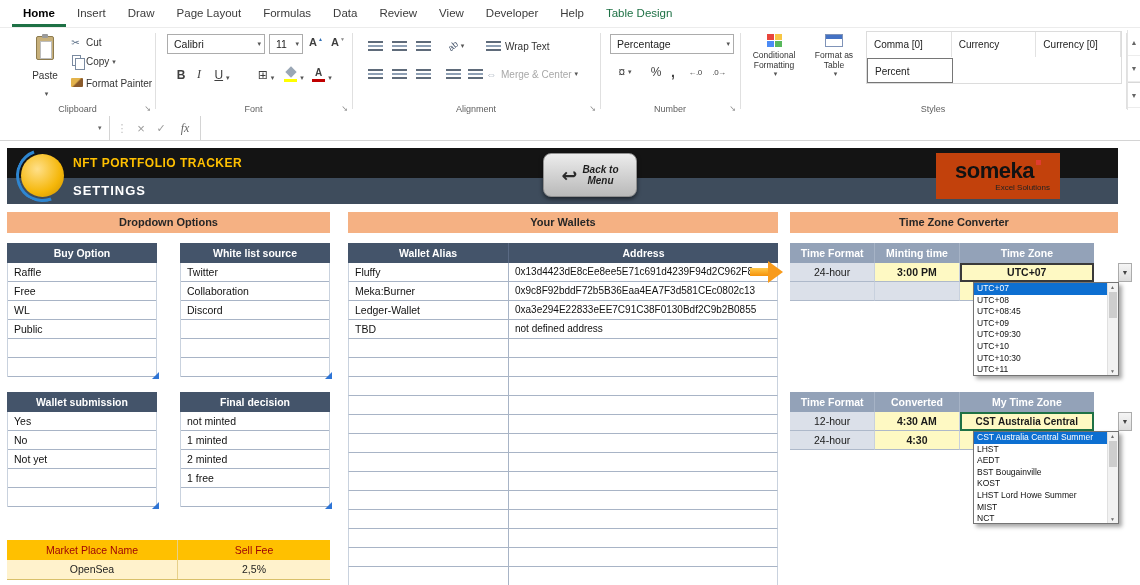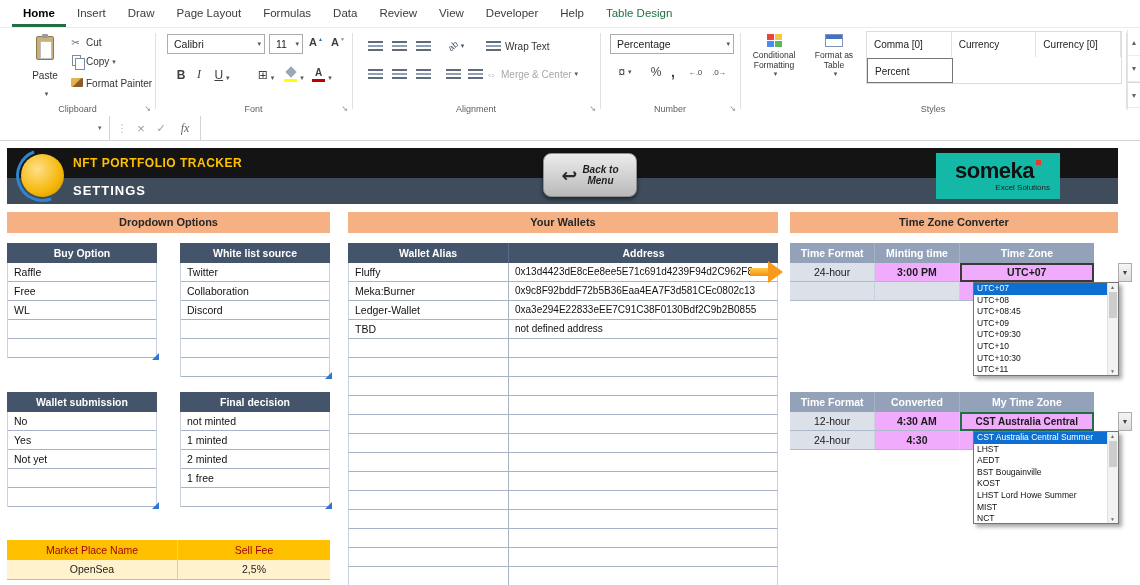--- a/index.html
+++ b/index.html
@@ -77,21 +77,21 @@
 .banner{position:absolute;left:7px;top:148px;width:1111px;height:56px;}
 .banner-top{position:absolute;left:0;top:0;width:100%;height:30px;background:#141414;}
 .banner-bottom{position:absolute;left:0;top:30px;width:100%;height:26px;background:#3E4C5C;}
 .logo-coin{position:absolute;left:14px;top:6px;width:43px;height:43px;border-radius:50%;background:radial-gradient(circle at 38% 35%,#FFE08A,#F5B70A 60%,#C98E00);z-index:2;}
 .logo-coin::after{content:'';position:absolute;inset:-5px;border-radius:50%;border:3px solid transparent;border-left-color:#2E86D1;border-bottom-color:#2E86D1;transform:rotate(25deg);}
 .b-title{position:absolute;left:66px;top:8px;color:#FFC000;font-size:12px;font-weight:bold;letter-spacing:.5px;z-index:2;}
 .b-sub{position:absolute;left:66px;top:35px;color:#fff;font-size:13px;font-weight:bold;letter-spacing:1px;z-index:2;}
 .back-btn{position:absolute;left:536px;top:5px;width:94px;height:44px;background:linear-gradient(#ececec,#b9b9b9);border:1px solid #8f8f8f;border-radius:8px;box-shadow:0 2px 4px rgba(0,0,0,.55);display:flex;align-items:center;justify-content:center;gap:5px;z-index:2;}
 .back-ic{font-size:19px;font-weight:bold;color:#2b2b2b;line-height:1;}
 .back-txt{font-size:10px;font-weight:bold;font-style:italic;color:#1f1f1f;text-align:center;line-height:1.15;}
-.someka{position:absolute;left:929px;top:5px;width:124px;height:46px;background:#14b8a6;z-index:2;display:flex;flex-direction:column;align-items:center;justify-content:center;}
+.someka{position:absolute;left:929px;top:5px;width:124px;height:46px;background:#c2410c;z-index:2;display:flex;flex-direction:column;align-items:center;justify-content:center;}
 .someka-word{font-size:22px;font-weight:bold;color:#121212;line-height:1;letter-spacing:-.5px;}
 .someka-word::after{content:'';display:inline-block;width:5px;height:5px;background:#E03C31;margin-left:2px;vertical-align:top;}
 .someka-sub{font-size:8px;color:#222;align-self:flex-end;margin-right:10px;margin-top:1px;padding-left:44px;}
 .section-bar{position:absolute;top:212px;height:21px;background:#F5B183;color:#262626;font-weight:bold;font-size:11px;text-align:center;line-height:21px;}
 
 .ltable{position:absolute;font-size:10.5px;}
 .lhead{height:20px;line-height:20px;background:#44546A;color:#fff;font-weight:bold;text-align:center;}
 .lrows{border-left:1px solid #C9D2DE;border-right:1px solid #C9D2DE;}
 .lrow{height:19px;line-height:18px;color:#111;padding-left:6px;border-bottom:1px solid #A8B4C6;background:#fff;white-space:nowrap;overflow:hidden;}
 .corner{position:absolute;right:-2px;bottom:-2px;width:0;height:0;border-bottom:7px solid #2E75D6;border-left:7px solid transparent;}
@@ -104,21 +104,21 @@
 .wtable{position:absolute;left:348px;top:243px;width:430px;font-size:10.5px;}
 .whead{display:flex;height:20px;line-height:20px;background:#44546A;color:#fff;font-weight:bold;text-align:center;}
 .whead .wc1{width:160px;}.whead .wc2{width:270px;border-left:1px solid #5a6a84;}
 .wrow{display:flex;height:19px;line-height:18px;color:#111;}
 .wrow .wc1{width:160px;padding-left:6px;border-left:1px solid #C9D2DE;border-bottom:1px solid #A8B4C6;white-space:nowrap;overflow:hidden;}
 .wrow .wc2{width:270px;padding-left:6px;border-left:1px solid #A8B4C6;border-right:1px solid #C9D2DE;border-bottom:1px solid #A8B4C6;font-size:10px;white-space:nowrap;overflow:hidden;}
 
 .tztable{position:absolute;width:304px;font-size:10.5px;}
 .tz-head{display:flex;height:20px;line-height:20px;background:#93A2B8;color:#fff;font-weight:bold;text-align:center;}
 .tz-row{display:flex;}
-.tz-c{height:19px;line-height:19px;text-align:center;border-bottom:1px solid #AEB9CA;border-right:1px solid #C8D1DE;background:#f0abfc;color:#1a1a1a;white-space:nowrap;overflow:hidden;}
+.tz-c{height:19px;line-height:19px;text-align:center;border-bottom:1px solid #AEB9CA;border-right:1px solid #C8D1DE;background:#fef9c3;color:#1a1a1a;white-space:nowrap;overflow:hidden;}
 .w1{width:92px;}.w2{width:91px;}.w3{width:145px;}
 .tz-head .w1,.tz-head .w2{border-right:1px solid #a6b3c6;}
 .shade{background:#DBE0E9;}
 .boldc{font-weight:bold;}
 .sel-dark{border:2px solid #3A3A3A;line-height:15px;font-weight:bold;}
 .sel-green{border:2px solid #1E7145;line-height:15px;font-weight:bold;font-size:10px;}
 .combo-btn{position:absolute;left:328px;top:20px;width:14px;height:19px;background:linear-gradient(#f5f5f5,#ddd);border:1px solid #ABABAB;font-size:7px;color:#444;display:flex;align-items:center;justify-content:center;}
 .dd{position:absolute;background:#fff;border:1px solid #747474;box-shadow:3px 3px 4px rgba(0,0,0,.35);display:flex;z-index:5;}
 .dd-list{flex:1;overflow:hidden;}
 .dd-item{height:11.6px;line-height:11.6px;font-size:8.5px;padding-left:3px;color:#101010;white-space:nowrap;}
@@ -361,20 +361,21 @@
   <div class="section-bar" style="left:7px;width:323px">Dropdown Options</div>
   <div class="section-bar" style="left:348px;width:430px">Your Wallets</div>
   <div class="section-bar" style="left:790px;width:328px">Time Zone Converter</div>
 
   <div class="ltable" style="left:7px;top:243px;width:150px">
     <div class="lhead">Buy Option</div>
     <div class="lrows">
         <div class="lrow">Raffle</div>
         <div class="lrow">Free</div>
         <div class="lrow">WL</div>
+        <div class="lrow">Public</div>
         <div class="lrow"></div>
         <div class="lrow"></div>
       </div>
     <div class="corner"></div>
   </div>
 
   <div class="ltable" style="left:180px;top:243px;width:150px">
     <div class="lhead">White list source</div>
     <div class="lrows">
         <div class="lrow">Twitter</div>
@@ -383,22 +384,22 @@
         <div class="lrow"></div>
         <div class="lrow"></div>
         <div class="lrow"></div>
       </div>
     <div class="corner"></div>
   </div>
 
   <div class="ltable" style="left:7px;top:392px;width:150px">
     <div class="lhead">Wallet submission</div>
     <div class="lrows">
+        <div class="lrow">Yes</div>
         <div class="lrow">No</div>
-        <div class="lrow">Yes</div>
         <div class="lrow">Not yet</div>
         <div class="lrow"></div>
         <div class="lrow"></div>
       </div>
     <div class="corner"></div>
   </div>
 
   <div class="ltable" style="left:180px;top:392px;width:150px">
     <div class="lhead">Final decision</div>
     <div class="lrows">

